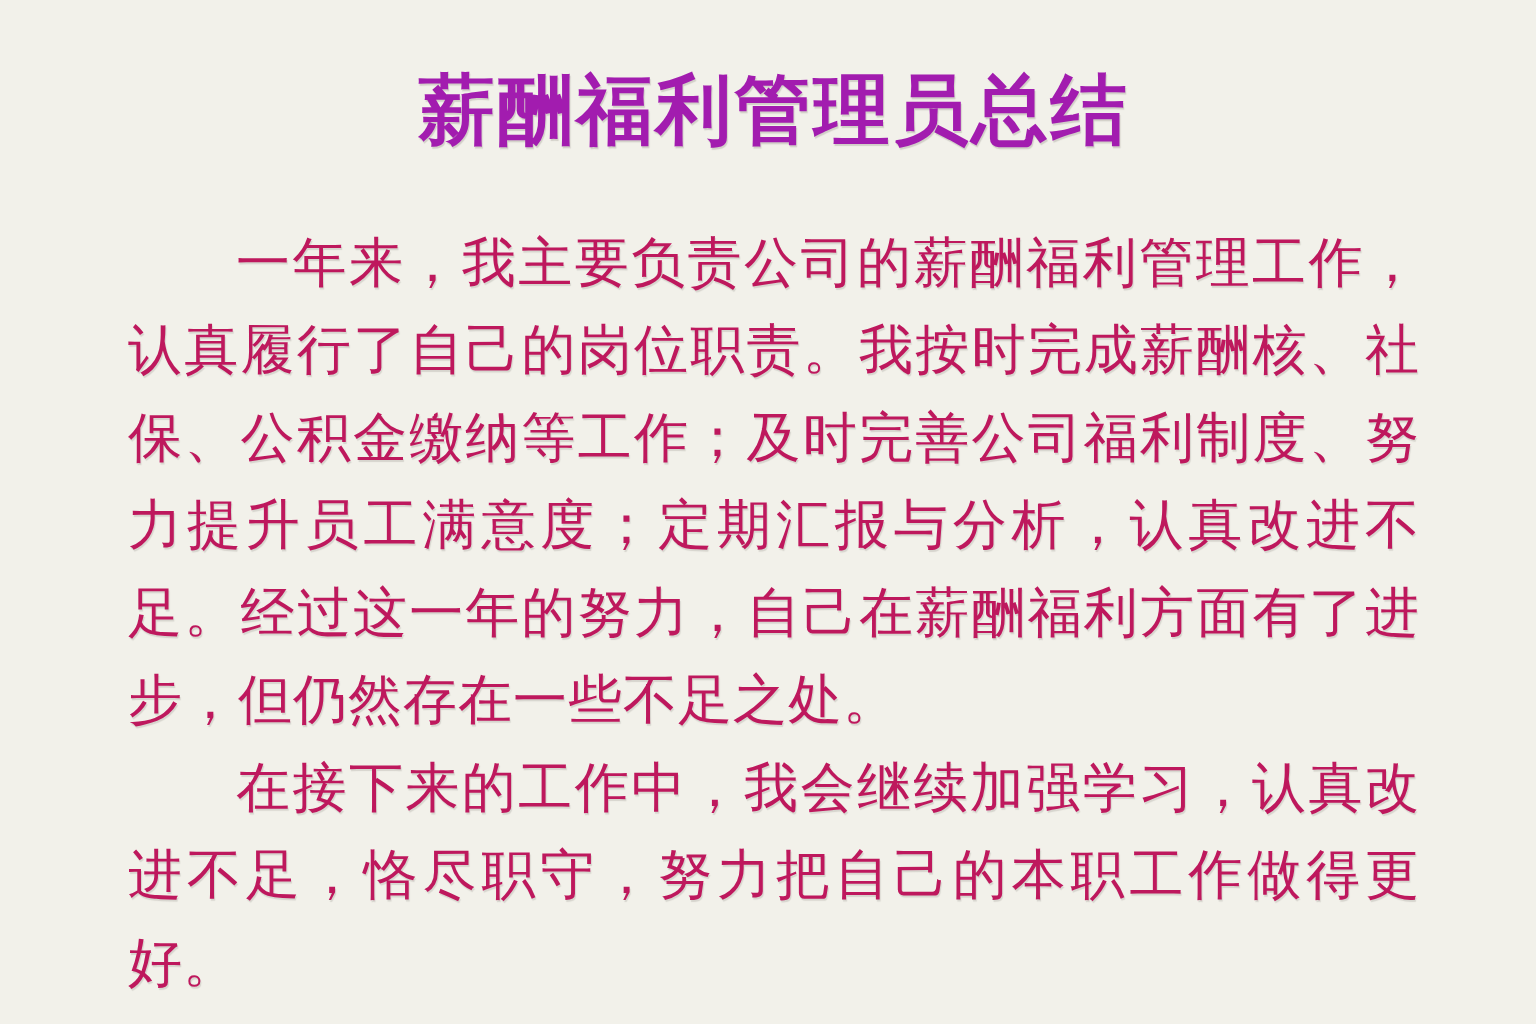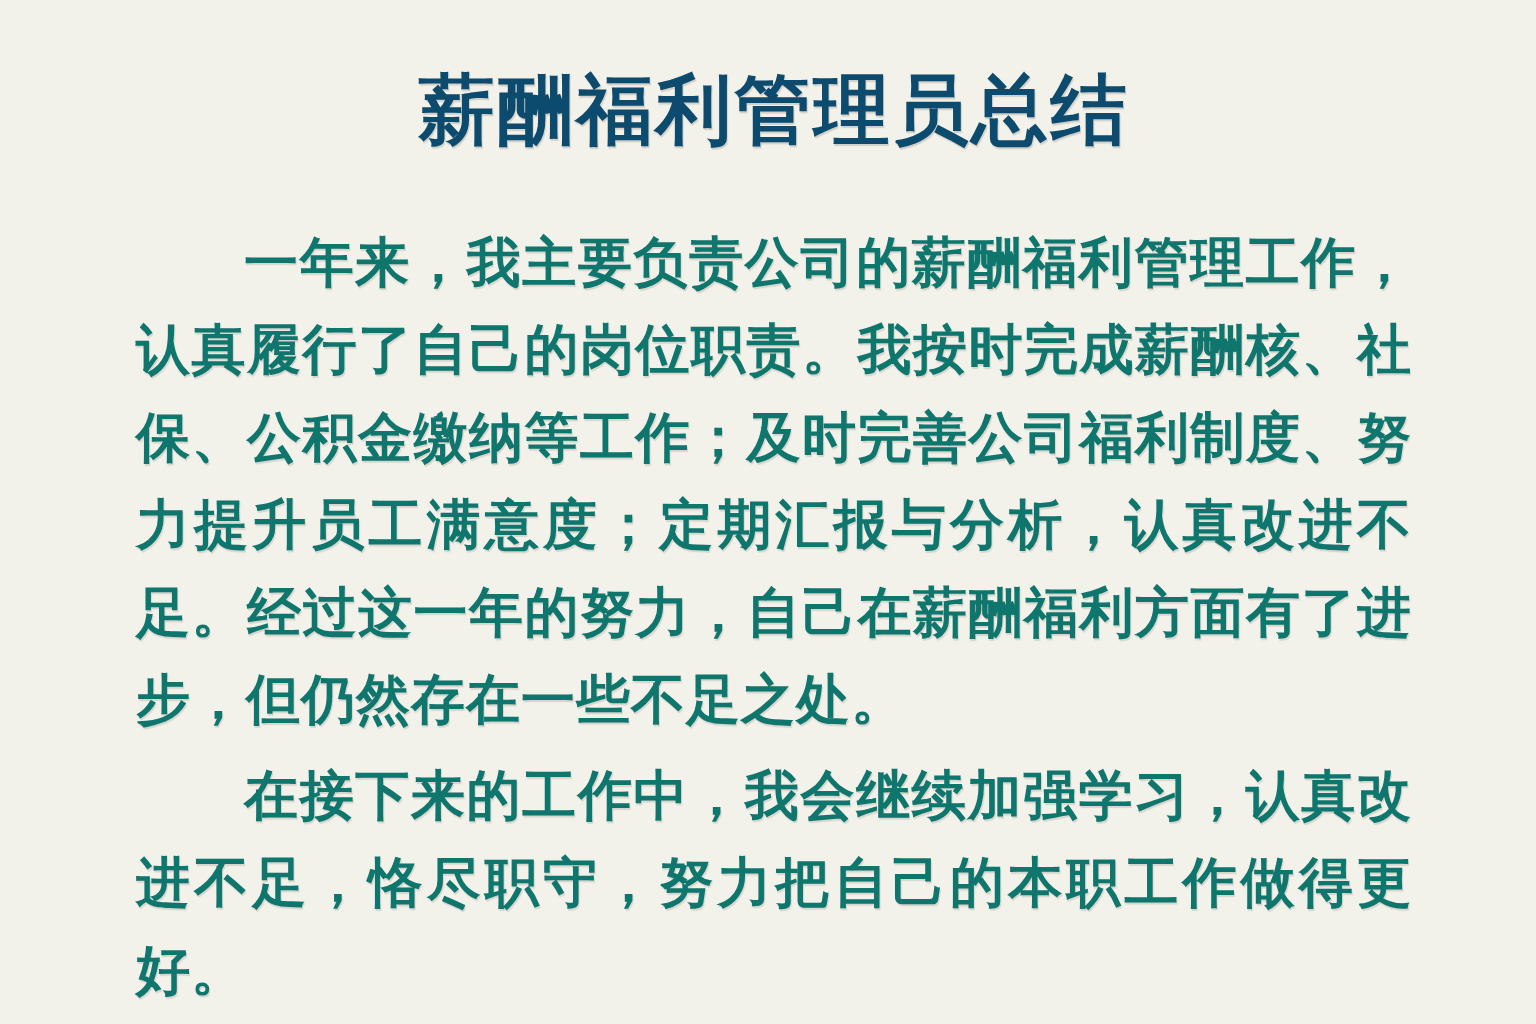--- a/index.html
+++ b/index.html
@@ -19,33 +19,33 @@
     width: 1536px;
     height: 1024px;
     padding: 46px 116px 0 128px;
   }
   .doc-title {
     font-size: 76px;
     font-weight: 800;
     text-align: center;
     margin: 14px 0 56px 0;
     letter-spacing: 3px;
-    color: #0c4a6e;
+    color: #a21caf;
     text-shadow: 1px 2px 1px rgba(60,55,45,0.18);
   }
   .doc-paragraph {
     font-size: 54px;
-    font-weight: 700;
+    font-weight: 400;
     line-height: 1.62;
-    margin: 8px;
+    margin: 0;
     text-align: justify;
     text-justify: inter-ideograph;
     text-indent: 2em;
     letter-spacing: 1px;
-    color: #0f766e;
+    color: #be185d;
     text-shadow: 1px 2px 1px rgba(60,55,45,0.15);
   }
 </style>
 </head>
 <body>
 
 <div class="document-page">
   <h1 class="doc-title">薪酬福利管理员总结</h1>
 
   <p class="doc-paragraph">一年来，我主要负责公司的薪酬福利管理工作，认真履行了自己的岗位职责。我按时完成薪酬核、社保、公积金缴纳等工作；及时完善公司福利制度、努力提升员工满意度；定期汇报与分析，认真改进不足。经过这一年的努力，自己在薪酬福利方面有了进步，但仍然存在一些不足之处。</p>

